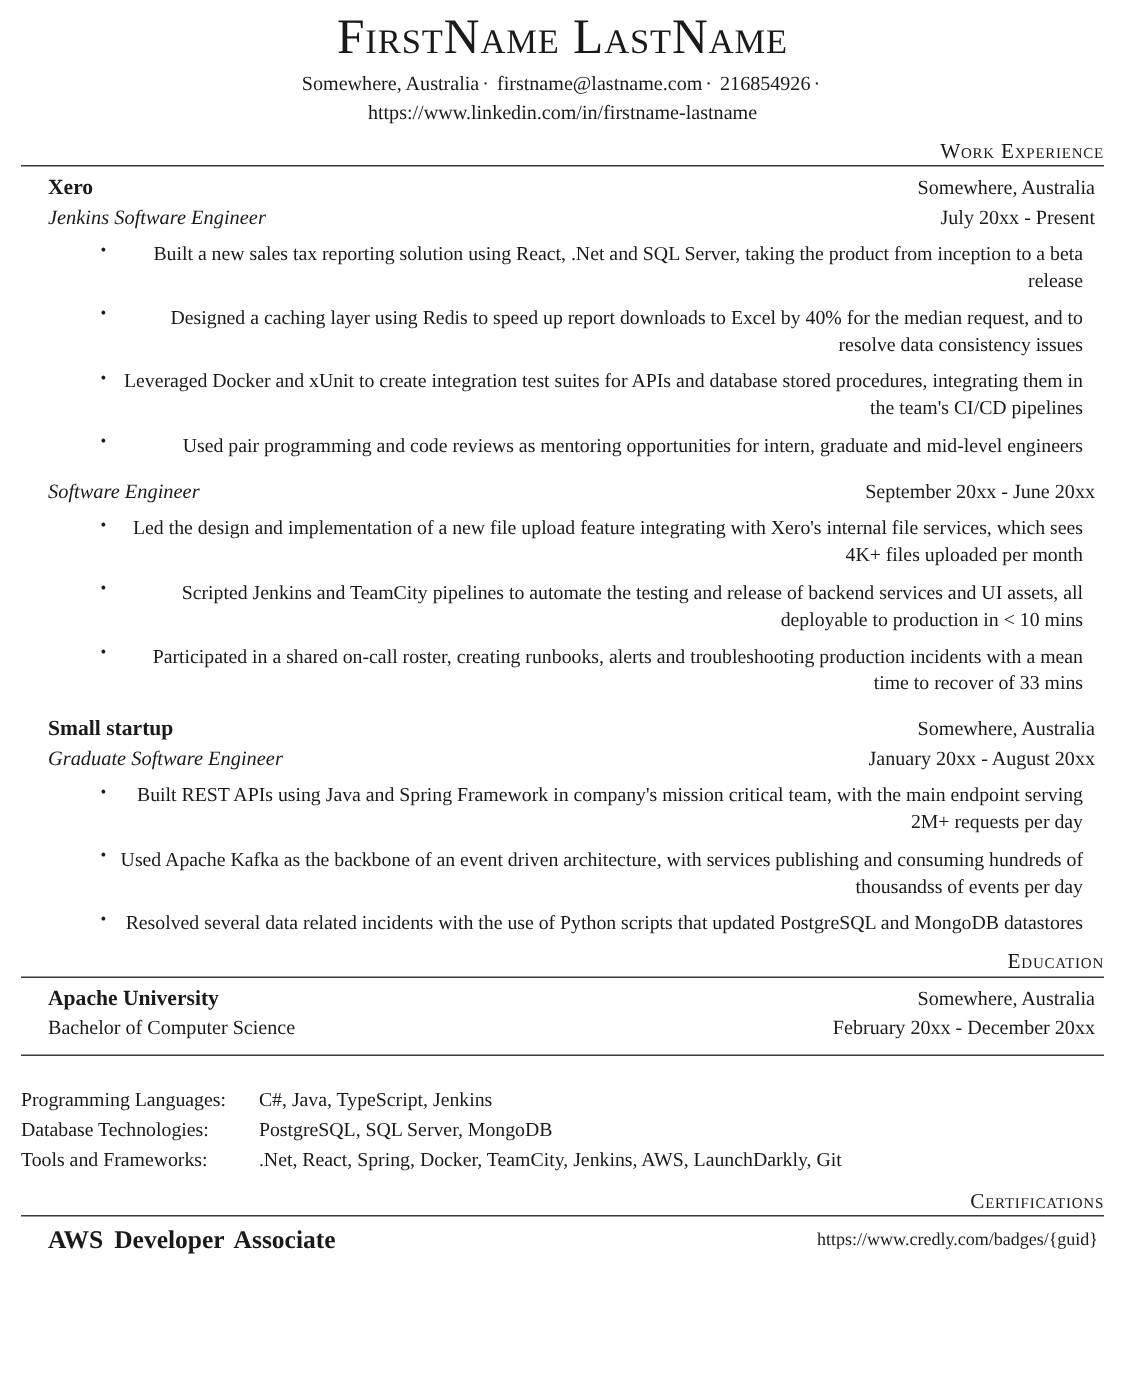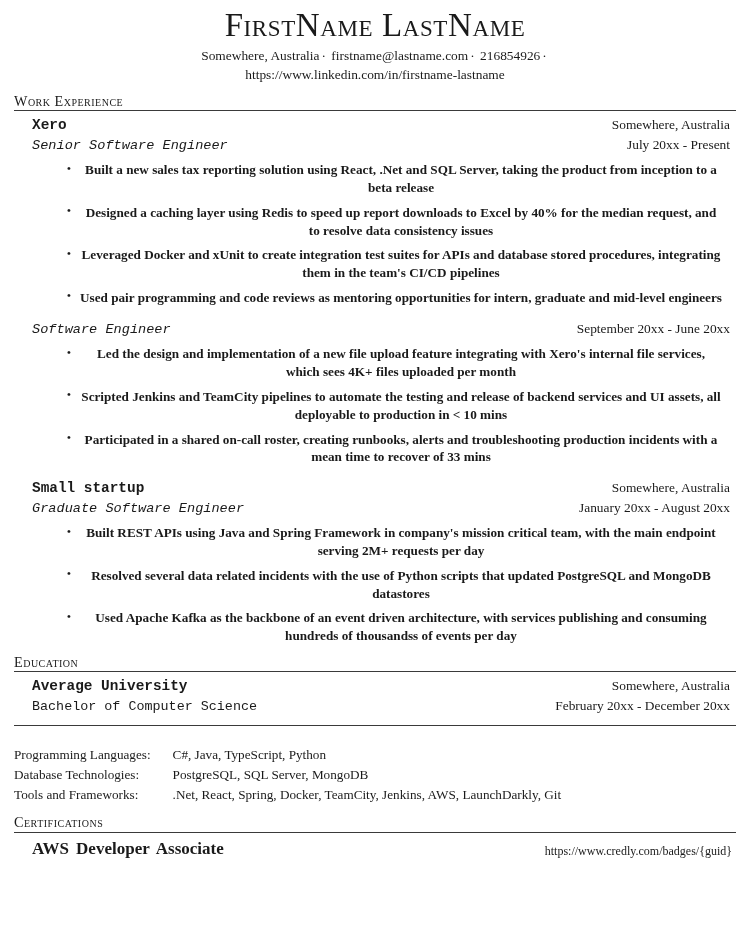--- a/index.html
+++ b/index.html
@@ -43,57 +43,57 @@
   .sep { padding: 0 2px; }
 
   
   .section { margin-top: 9px; }
   .section-title {
     font-variant: small-caps;
     font-size: 14.2px;
     letter-spacing: 0.5px;
     padding-left: 0px;
     line-height: 1.15;
+    text-align: right;
   }
   .rule {
     border-bottom: 1.4px solid #3a3a3a;
     margin-top: 1px;
   }
 
   
   .entry { padding: 0 6px 0 18px; }
   .entry-row {
     display: flex;
     justify-content: space-between;
     align-items: baseline;
     line-height: 1.36;
     white-space: nowrap;
   }
-  .entry-row .left  { text-align: center; font-family: Liberation Mono, monospace; }
+  .entry-row .left  { text-align: center; }
   .entry-row .right { text-align: right; }
   .org   { font-weight: bold; font-size: 14.4px; }
   .place { font-size: 13.4px; }
   .role  { font-style: italic; font-size: 13.6px; }
   .dates { font-size: 13.4px; }
   .first-entry { margin-top: 5px; }
   .entry-gap { margin-top: 13px; }
 
   
   ul.bullets {
     margin: 6px 0 0 0;
     padding: 0 14px 0 55px;
     list-style: none;
   }
   ul.bullets li {
     position: relative;
     padding-left: 11px;
     margin-bottom: 7px;
     line-height: 1.35;
-    text-align: center;
-    font-weight: bold;
+    text-align: right;
   }
   ul.bullets li:last-child { margin-bottom: 0; }
   ul.bullets li::before {
     content: "\2022";
     position: absolute;
     left: -2px;
     top: -0.5px;
     font-size: 11px;
   }
 
@@ -108,21 +108,21 @@
     line-height: 1.38;
     vertical-align: baseline;
     white-space: nowrap;
   }
   .skills-label { padding-right: 22px !important; }
 
   
   .cert-row {
     display: flex;
     justify-content: space-between;
-    align-items: flex-end;
+    align-items: center;
     padding: 0 4px 0 18px;
     margin-top: 5px;
     white-space: nowrap;
     gap: 22px;
   }
   .cert-name {
     font-weight: bold;
     font-size: 17px;
     word-spacing: 3px;
   }
@@ -146,21 +146,21 @@
   <div class="section">
     <div class="section-title">Work Experience</div>
     <div class="rule"></div>
 
     <div class="entry first-entry">
       <div class="entry-row">
         <span class="left org">Xero</span>
         <span class="right place">Somewhere, Australia</span>
       </div>
       <div class="entry-row">
-        <span class="left role">Senior Software Engineer</span>
+        <span class="left role">Jenkins Software Engineer</span>
         <span class="right dates">July 20xx - Present</span>
       </div>
     </div>
     <ul class="bullets">
       <li>Built a new sales tax reporting solution using React, .Net and SQL Server, taking the product from inception to a beta release</li>
       <li>Designed a caching layer using Redis to speed up report downloads to Excel by 40% for the median request, and to resolve data consistency issues</li>
       <li>Leveraged Docker and xUnit to create integration test suites for APIs and database stored procedures, integrating them in the team's CI/CD pipelines</li>
       <li>Used pair programming and code reviews as mentoring opportunities for intern, graduate and mid-level engineers</li>
     </ul>
 
@@ -181,49 +181,49 @@
         <span class="left org">Small startup</span>
         <span class="right place">Somewhere, Australia</span>
       </div>
       <div class="entry-row">
         <span class="left role">Graduate Software Engineer</span>
         <span class="right dates">January 20xx - August 20xx</span>
       </div>
     </div>
     <ul class="bullets">
       <li>Built REST APIs using Java and Spring Framework in company's mission critical team, with the main endpoint serving 2M+ requests per day</li>
+      <li>Used Apache Kafka as the backbone of an event driven architecture, with services publishing and consuming hundreds of thousandss of events per day</li>
       <li>Resolved several data related incidents with the use of Python scripts that updated PostgreSQL and MongoDB datastores</li>
-      <li>Used Apache Kafka as the backbone of an event driven architecture, with services publishing and consuming hundreds of thousandss of events per day</li>
     </ul>
   </div>
 
   <div class="section">
     <div class="section-title">Education</div>
     <div class="rule"></div>
 
     <div class="entry first-entry">
       <div class="entry-row">
-        <span class="left org">Average University</span>
+        <span class="left org">Apache University</span>
         <span class="right place">Somewhere, Australia</span>
       </div>
       <div class="entry-row">
         <span class="left place">Bachelor of Computer Science</span>
         <span class="right dates">February 20xx - December 20xx</span>
       </div>
     </div>
   </div>
 
   <div class="section">
     <div class="rule"></div>
 
     <table class="skills-table">
       <tbody>
         <tr>
           <td class="skills-label">Programming Languages:</td>
-          <td>C#, Java, TypeScript, Python</td>
+          <td>C#, Java, TypeScript, Jenkins</td>
         </tr>
         <tr>
           <td class="skills-label">Database Technologies:</td>
           <td>PostgreSQL, SQL Server, MongoDB</td>
         </tr>
         <tr>
           <td class="skills-label">Tools and Frameworks:</td>
           <td>.Net, React, Spring, Docker, TeamCity, Jenkins, AWS, LaunchDarkly, Git</td>
         </tr>
       </tbody>

